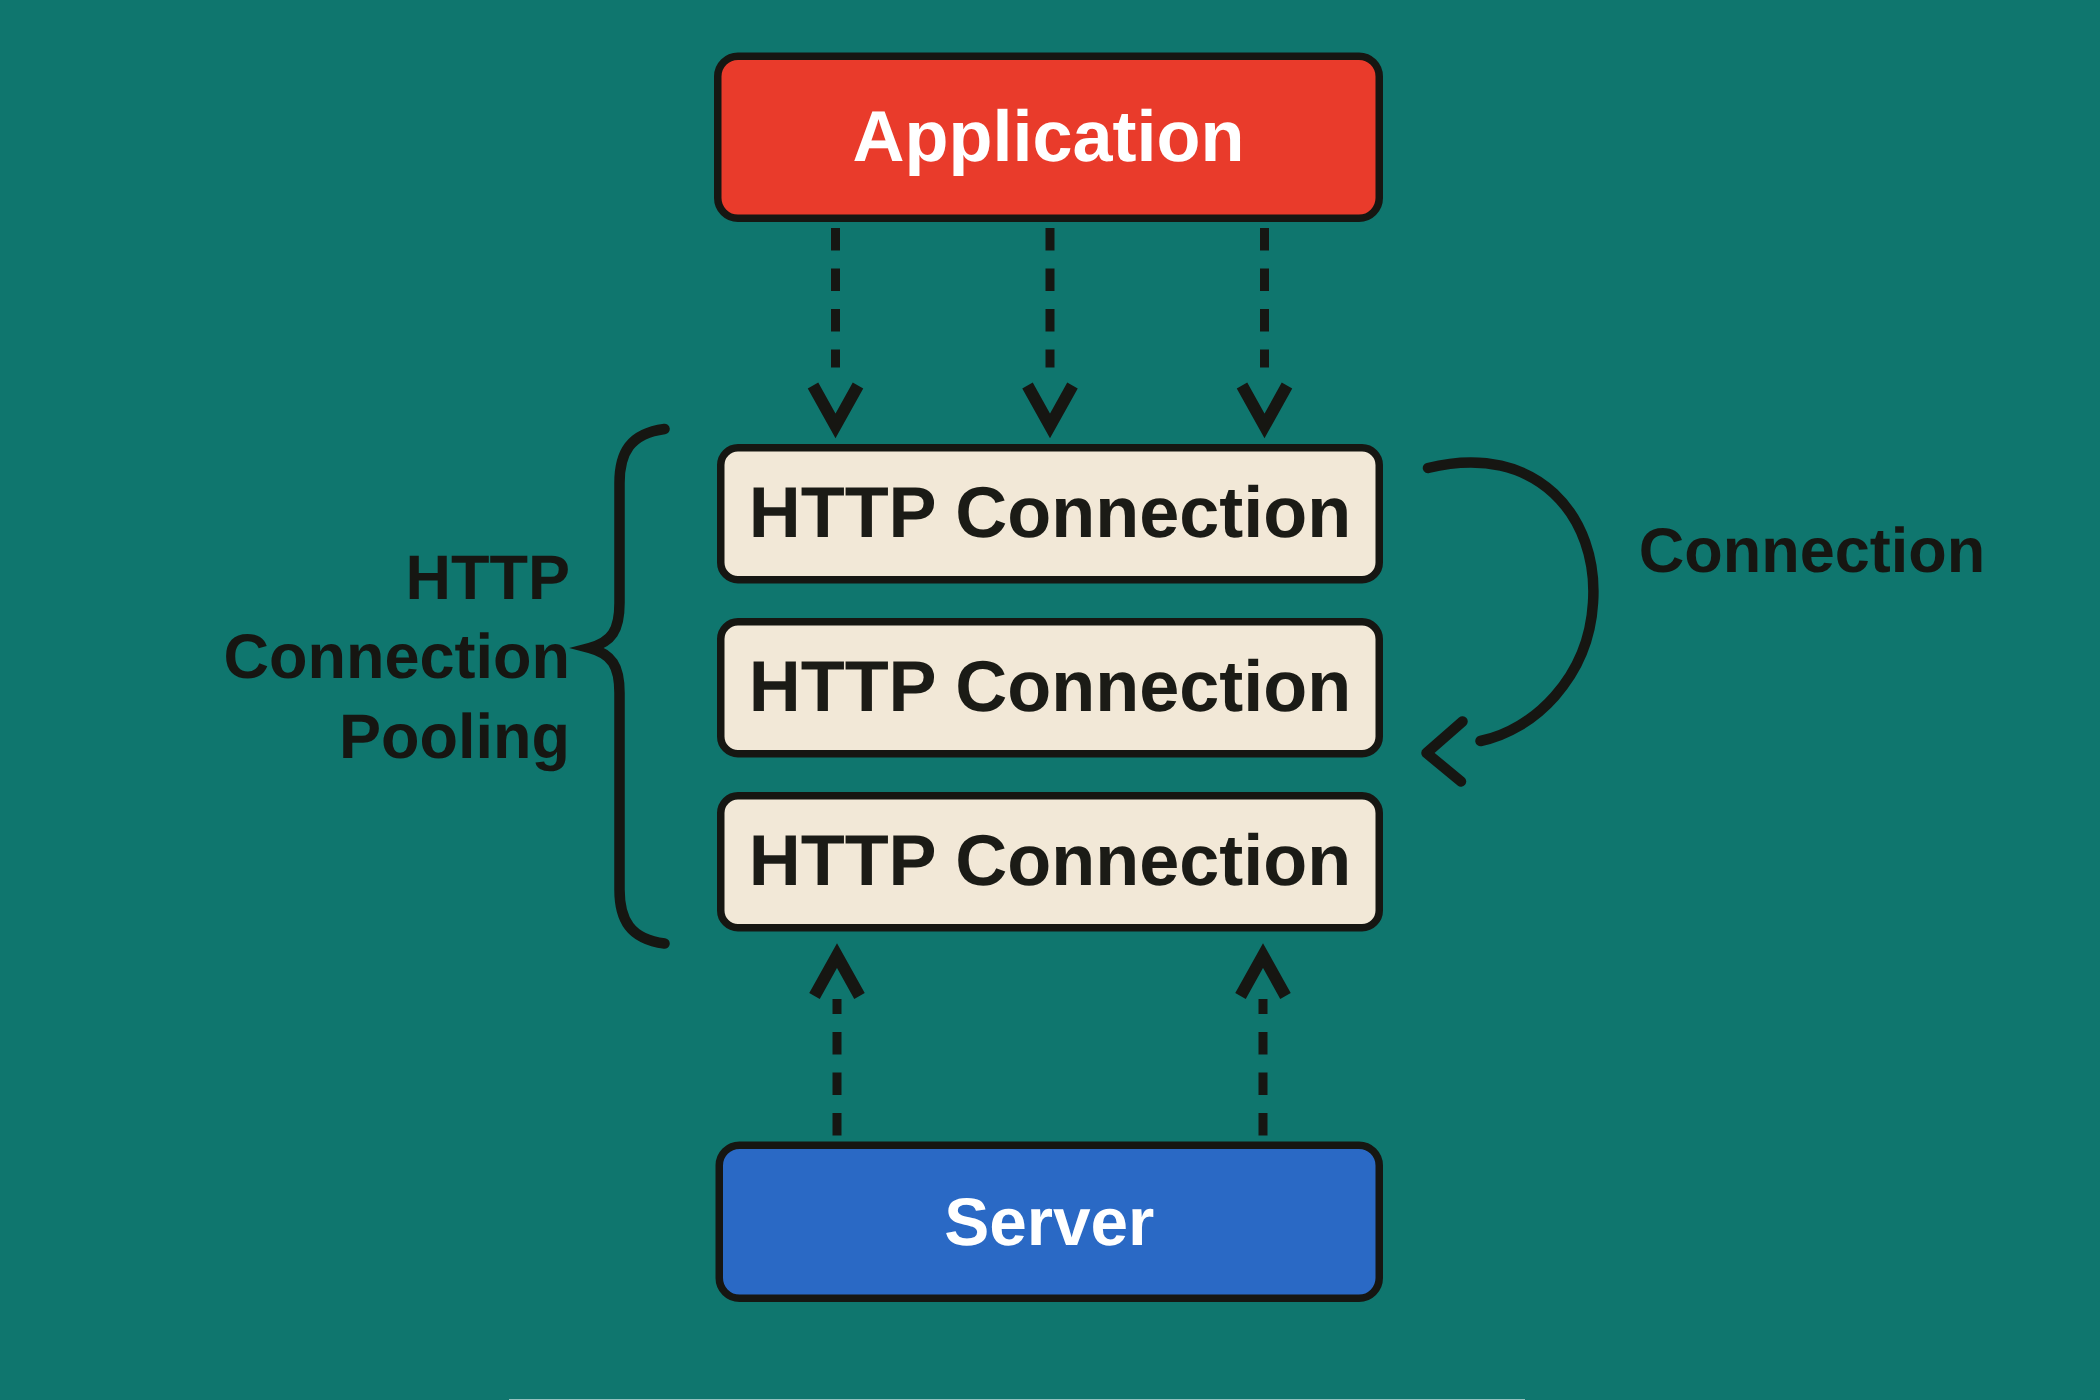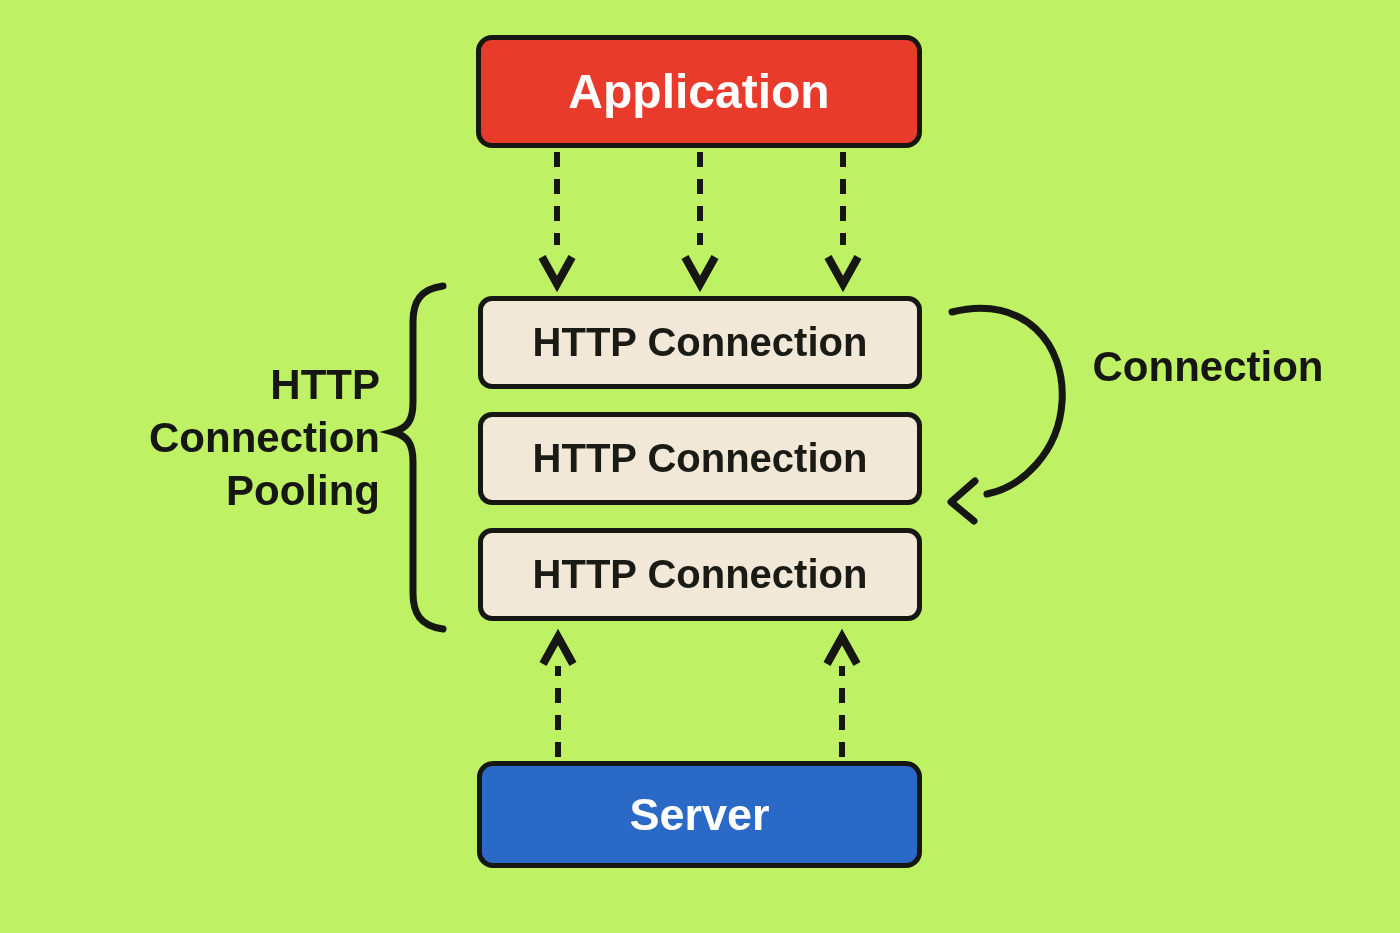--- a/index.html
+++ b/index.html
@@ -4,21 +4,21 @@
 <style>
   html, body {
     margin: 0;
     padding: 0;
     background: #ffffff;
   }
   #canvas {
     position: relative;
     width: 1400px;
     height: 933px;
-    background: #bef264;
+    background: #0f766e;
     font-family: "Liberation Sans", sans-serif;
     overflow: hidden;
   }
   #arrow-layer {
     position: absolute;
     left: 0;
     top: 0;
     width: 1400px;
     height: 933px;
   }
@@ -49,21 +49,21 @@
     background: #2a69c5;
     color: #ffffff;
     font-size: 45px;
   }
   .node-connection {
     left: 478px;
     width: 444px;
     height: 93px;
     background: #f2e8d7;
     color: #1b1b16;
-    font-size: 40px;
+    font-size: 48px;
     border-radius: 14px;
   }
   .node-connection.c1 { top: 296px; }
   .node-connection.c2 { top: 412px; }
   .node-connection.c3 { top: 528px; }
   .side-label {
     position: absolute;
     font-weight: 700;
     color: #161612;
     line-height: 53px;

